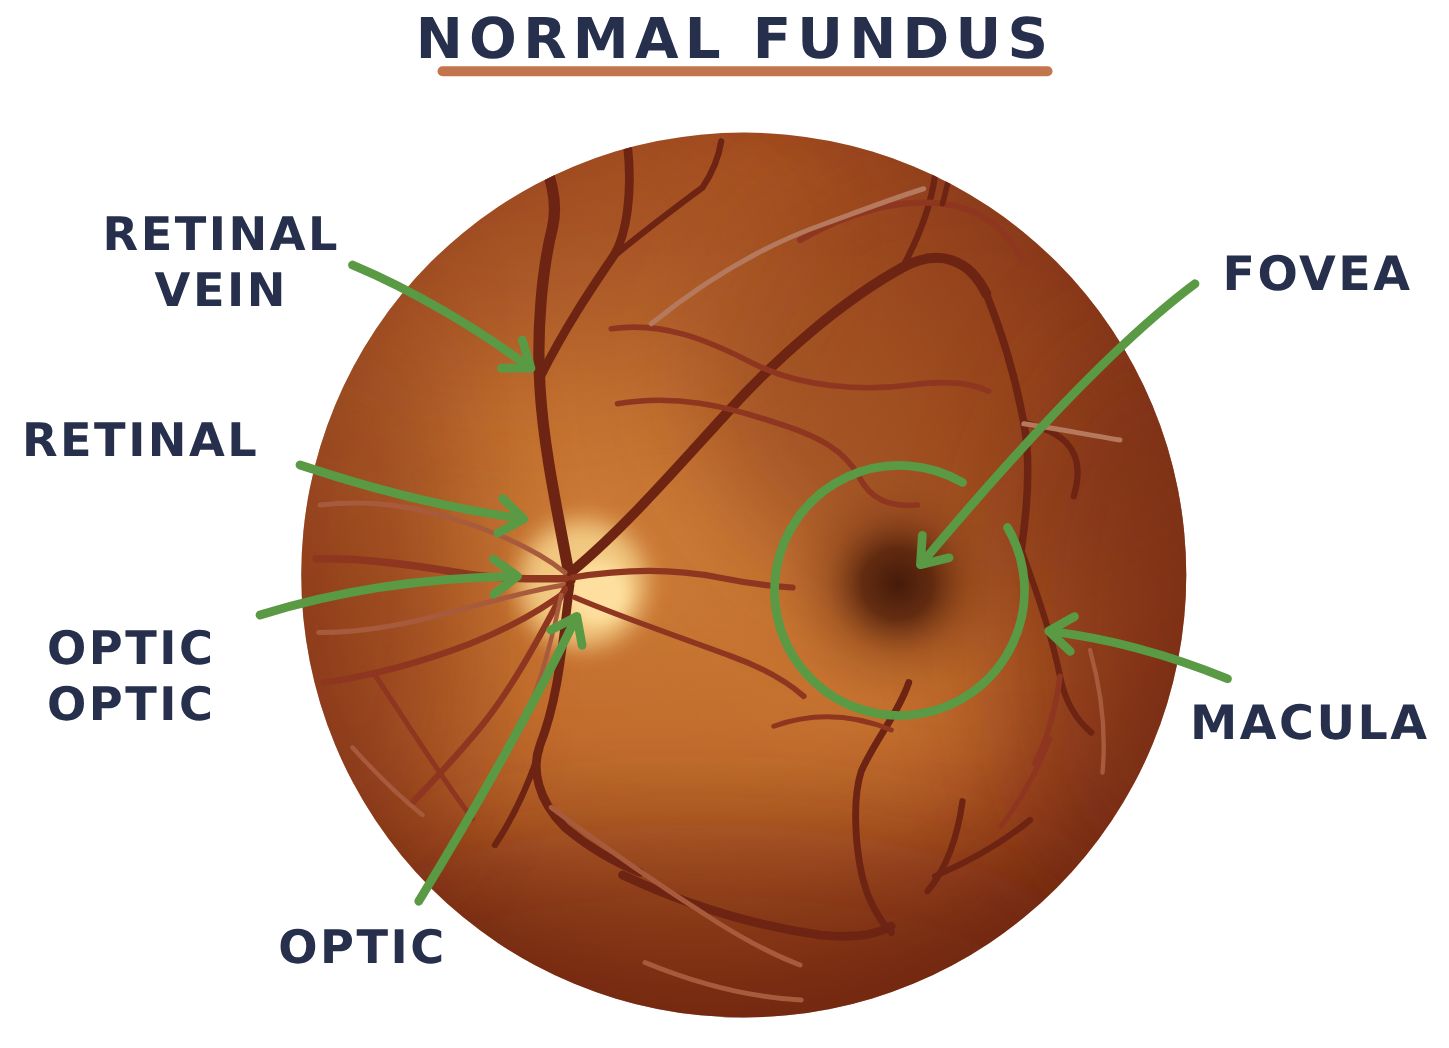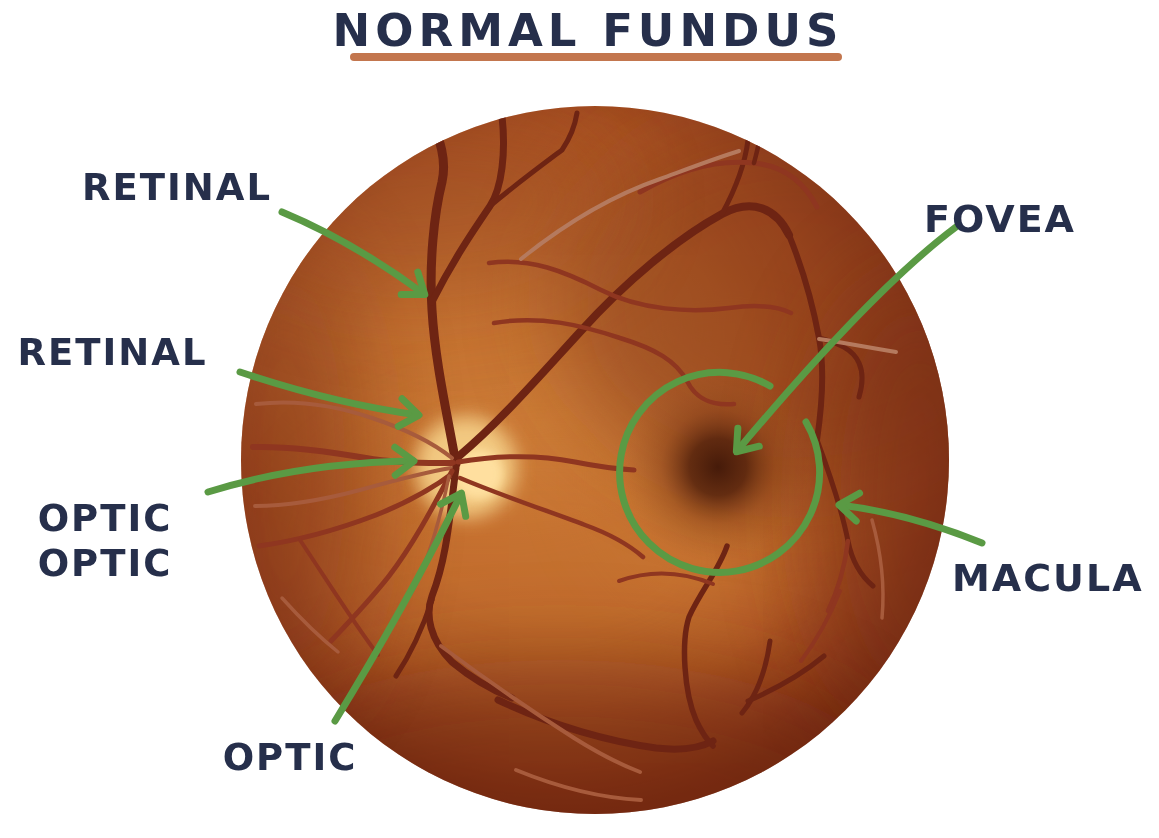--- a/index.html
+++ b/index.html
@@ -22,21 +22,21 @@
   }
   .lbl{
     position:absolute;color:#262f4b;font-weight:700;
     font-size:37px;line-height:45px;letter-spacing:2px;
     text-align:center;white-space:nowrap;
   }
   .lbl-vein{left:52px;top:165px;width:250px;}
   .lbl-artery{left:0px;top:330px;width:225px;}
   .lbl-disc{left:0px;top:496px;width:210px;}
   .lbl-cup{left:185px;top:735px;width:210px;}
-  .lbl-fovea{left:924px;top:197px;font-size:38px;}
+  .lbl-fovea{left:978px;top:197px;font-size:38px;}
   .lbl-macula{left:952px;top:556px;font-size:38px;}
   svg{position:absolute;left:0;top:0;}
   .vd{stroke:#6e2413;fill:none;stroke-linecap:round;}
   .vm{stroke:#8f3620;fill:none;stroke-linecap:round;}
   .vl{stroke:#a75b3c;fill:none;stroke-linecap:round;}
   .vx{stroke:#b57a5e;fill:none;stroke-linecap:round;}
   .green{stroke:#5a9a44;fill:none;stroke-linecap:round;stroke-width:7px;}
 </style>
 </head>
 <body>
@@ -157,20 +157,21 @@
       <path class="green" marker-end="url(#ah)" d="M956,227 C901,268 826,345 737,451"></path>
       <path class="green" marker-end="url(#ah)" d="M982,543 C950,530 898,512 840,505"></path>
     </g>
   </svg>
 
   <div class="page-title">NORMAL FUNDUS</div>
   <div class="title-underline"></div>
 
   <div class="lbl lbl-vein">
     <span>RETINAL</span><br>
+    <span>VEIN</span>
   </div>
   <div class="lbl lbl-artery">
     <span>RETINAL</span><br>
   </div>
   <div class="lbl lbl-disc">
     <span>OPTIC</span><br>
     <span>OPTIC</span>
   </div>
   <div class="lbl lbl-cup">
     <span>OPTIC</span><br>

